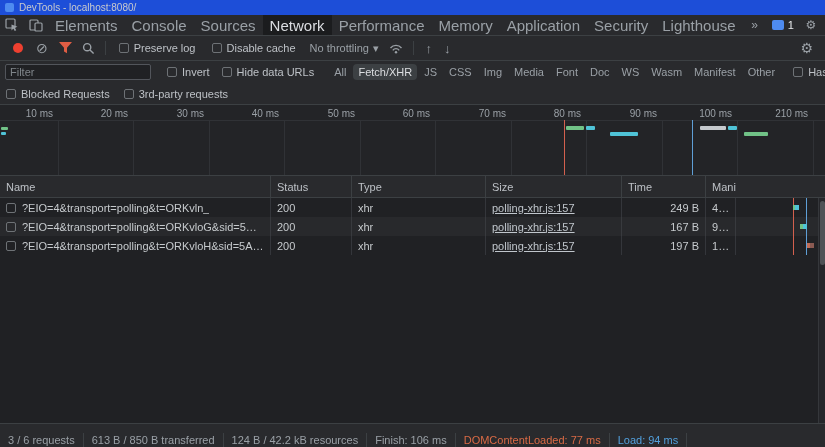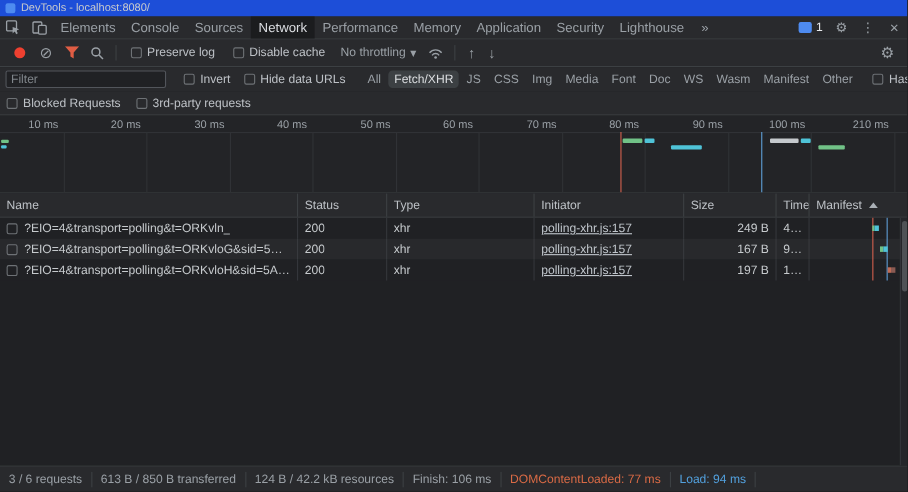--- a/index.html
+++ b/index.html
@@ -7,21 +7,21 @@
   .devtools{position:relative;width:825px;height:447px;background:#202124;display:flex;flex-direction:column;overflow:hidden;color:#9aa0a6;}
 
   
   .titlebar{height:15px;background:#1d4ed8;display:flex;align-items:center;padding:0 5px;gap:5px;flex:none;}
   .titlebar .appicon{width:9px;height:9px;border-radius:2px;background:#4e8bf0;flex:none;}
   .titlebar .title{font-size:10px;color:#c8cacd;white-space:nowrap;}
 
   
   .tabbar{height:21px;background:#292a2d;border-bottom:1px solid #3c4043;display:flex;align-items:stretch;flex:none;}
   .ibtn{width:24px;display:flex;align-items:center;justify-content:center;color:#9aa0a6;flex:none;font-size:12px;}
-  .tab{display:flex;align-items:center;padding:0 7px;font-size:12px;color:#9aa0a6;white-space:nowrap;}
+  .tab{display:flex;align-items:center;padding:0 7px;font-size:15px;color:#9aa0a6;white-space:nowrap;}
   .tab.active{background:#1b1c1e;color:#dbdde1;}
   .tab-right{margin-left:auto;display:flex;align-items:center;}
   .badge{display:flex;align-items:center;gap:4px;padding:0 5px;}
   .bubble{width:12px;height:10px;border-radius:2px;background:#4e8bf0;}
   .badge .cnt{font-size:11px;color:#e8eaed;}
 
   
   .nettoolbar{height:25px;background:#292a2d;border-bottom:1px solid #3c4043;display:flex;align-items:center;padding:0 6px;flex:none;}
   .record-dot{width:10px;height:10px;border-radius:50%;background:#ee4030;margin:0 7px;flex:none;}
   .glyph{font-size:13px;color:#9aa0a6;padding:0 6px;line-height:1;}
@@ -65,21 +65,21 @@
   .cell.name{gap:6px;}
   .cell.waterfall{border-right:none;position:relative;padding:0;}
   .wbar{position:absolute;top:7px;height:5px;z-index:2;}
   .rowmarker{position:absolute;top:0;bottom:0;width:1px;z-index:1;}
   .link{text-decoration:underline;color:#c0c6cc;overflow:hidden;text-overflow:ellipsis;}
   .empty{flex:1;background:#202124;}
   .scrollbar{position:absolute;top:22px;right:0;bottom:0;width:7px;background:#25262a;border-left:1px solid #35373b;z-index:3;}
   .scroll-thumb{position:absolute;top:3px;left:1px;width:5px;height:64px;background:#4f5256;border-radius:2.5px;}
 
   
-  .statusbar{height:24px;background:#292a2d;border-top:1px solid #3c4043;display:flex;align-items:center;flex:none;overflow:hidden;}
+  .statusbar{height:24px;background:#292a2d;border-top:1px solid #3c4043;display:flex;align-items:flex-end;flex:none;overflow:hidden;}
   .status-item{font-size:11px;color:#9aa0a6;padding:0 8px;border-right:1px solid #3c4043;height:14px;line-height:14px;white-space:nowrap;}
   svg{display:block;}
 </style>
 </head>
 <body>
 
 <div class="devtools">
 
   <div class="titlebar">
     <span class="appicon"></span>
@@ -244,23 +244,20 @@
         <div class="hcell">
           <span class="txt">Name</span>
         </div>
         <div class="hcell">
           <span class="txt">Status</span>
         </div>
         <div class="hcell">
           <span class="txt">Type</span>
         </div>
         <div class="hcell">
-          <span class="txt">Initiator</span>
-        </div>
-        <div class="hcell">
           <span class="txt">Size</span>
         </div>
         <div class="hcell">
           <span class="txt">Time</span>
         </div>
         <div class="hcell">
           <span class="txt">Manifest</span>
           <span class="sort-tri"></span>
         </div>
       </div>

